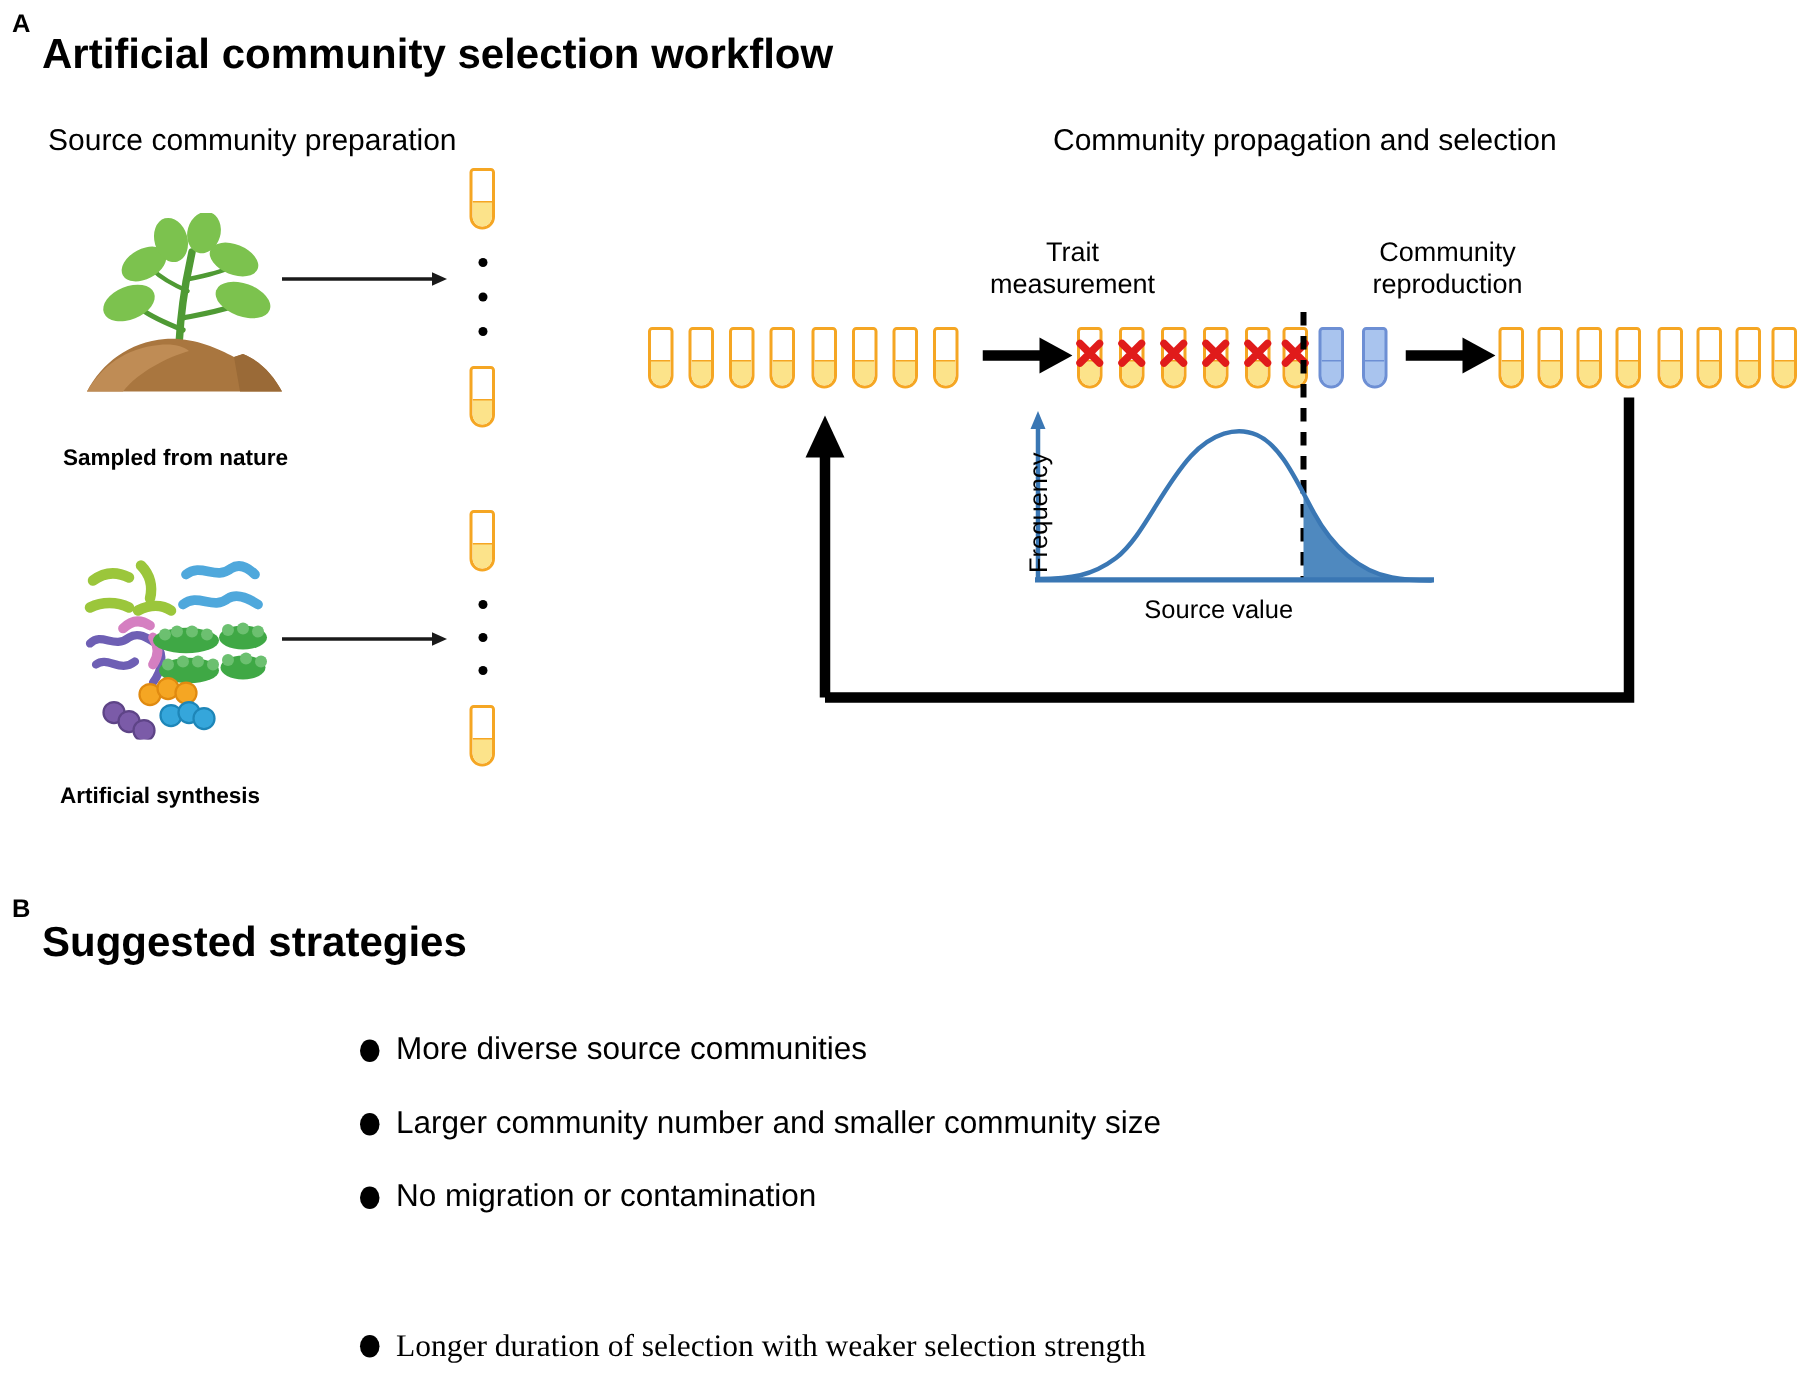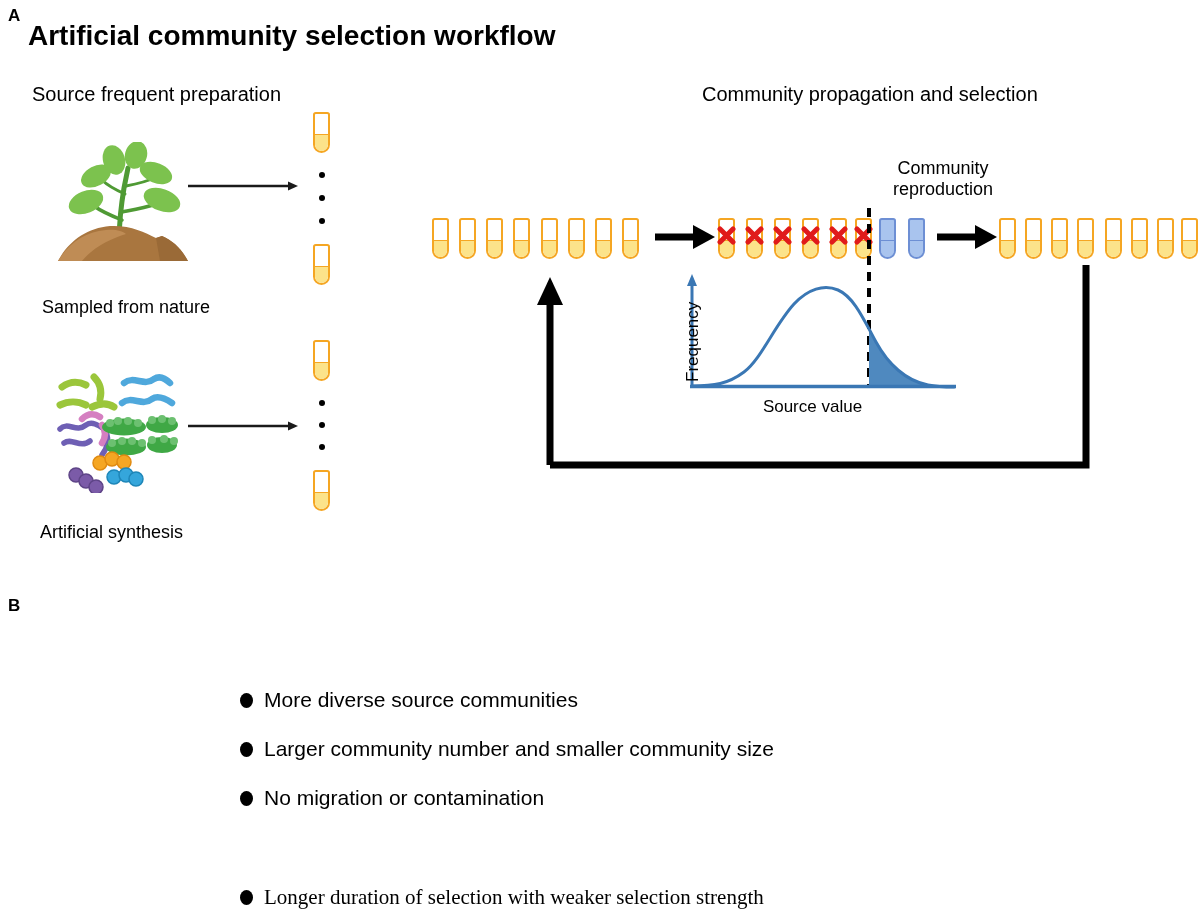--- a/index.html
+++ b/index.html
@@ -42,22 +42,22 @@
     white-space: nowrap;
   }
   .step-label {
     font-size: 18px;
     font-weight: normal;
     text-align: center;
     line-height: 1.18;
     white-space: nowrap;
   }
   .caption {
-    font-size: 18px;
-    font-weight: normal;
+    font-size: 15px;
+    font-weight: bold;
     white-space: nowrap;
   }
 
   
   .tube {
     position: absolute;
     width: 17px;
     height: 41px;
     box-sizing: border-box;
     border: 2.5px solid #F5A623;
@@ -138,21 +138,21 @@
 </style>
 </head>
 <body>
 
 <div class="fig">
 
   <div class="abs panel-letter" style="left:8px; top:6px;">A</div>
 
   <div class="abs panel-title" style="left:28px; top:20px;">Artificial community selection workflow</div>
 
-  <div class="abs section-label" style="left:32px; top:83px;">Source frequent preparation</div>
+  <div class="abs section-label" style="left:32px; top:83px;">Source community preparation</div>
 
   <div class="abs section-label" style="left:658px; top:83px;margin-left:44px;">Community propagation and selection</div>
 
   <div class="abs" style="left:52px; top:142px; width:140px; height:122px;">
     <svg width="140" height="122" viewBox="0 0 140 122">
 
       <path d="M68 112 C66 92, 68 70, 72 46 L76 26" stroke="#4F9A34" stroke-width="5" fill="none" stroke-linecap="round"></path>
       <path d="M70 78 C60 74, 50 70, 42 64" stroke="#4F9A34" stroke-width="3.5" fill="none" stroke-linecap="round"></path>
       <path d="M70 70 C80 68, 92 66, 104 62" stroke="#4F9A34" stroke-width="3.5" fill="none" stroke-linecap="round"></path>
       <path d="M73 52 C64 48, 56 44, 50 38" stroke="#4F9A34" stroke-width="3" fill="none" stroke-linecap="round"></path>
@@ -265,22 +265,26 @@
   <div class="tube" style="left:313px; top:340px;">
     <div class="liquid"></div>
   </div>
   <div class="dot" style="left:319px; top:400px;"></div>
   <div class="dot" style="left:319px; top:422px;"></div>
   <div class="dot" style="left:319px; top:444px;"></div>
   <div class="tube" style="left:313px; top:470px;">
     <div class="liquid"></div>
   </div>
 
-
-  <div class="abs step-label" style="left:878px; top:158px; width:130px;text-align:center;">
+  <div class="abs step-label" style="left:655px; top:158px; width:120px;">
+    <div>Trait</div>
+    <div>measurement</div>
+  </div>
+
+  <div class="abs step-label" style="left:900px; top:158px; width:130px;text-align:center;">
     <div>Community</div>
     <div>reproduction</div>
   </div>
 
   <div class="tube" style="left:432px; top:218px;">
       <div class="liquid"></div>
     </div>
   <div class="tube" style="left:459px; top:218px;">
       <div class="liquid"></div>
     </div>
@@ -450,20 +454,21 @@
       <line x1="28" y1="118.5" x2="294" y2="118.5" stroke="#3A77B4" stroke-width="3.5"></line>
     </svg>
   </div>
 
   <div class="chart-ylabel" style="left:683px; top:382px;">Frequency</div>
 
   <div class="chart-xlabel" style="left:720px; top:397px; width:185px;">Source value</div>
 
   <div class="abs panel-letter" style="left:8px; top:596px;">B</div>
 
+  <div class="abs panel-title" style="left:28px; top:612px;">Suggested strategies</div>
 
   <div class="bullet-row" style="left:240px; top:688px;">
     <span class="bullet-dot"></span>
     <span class="bullet-text">More diverse source communities</span>
   </div>
 
   <div class="bullet-row" style="left:240px; top:737px;">
     <span class="bullet-dot"></span>
     <span class="bullet-text">Larger community number and smaller community size</span>
   </div>

